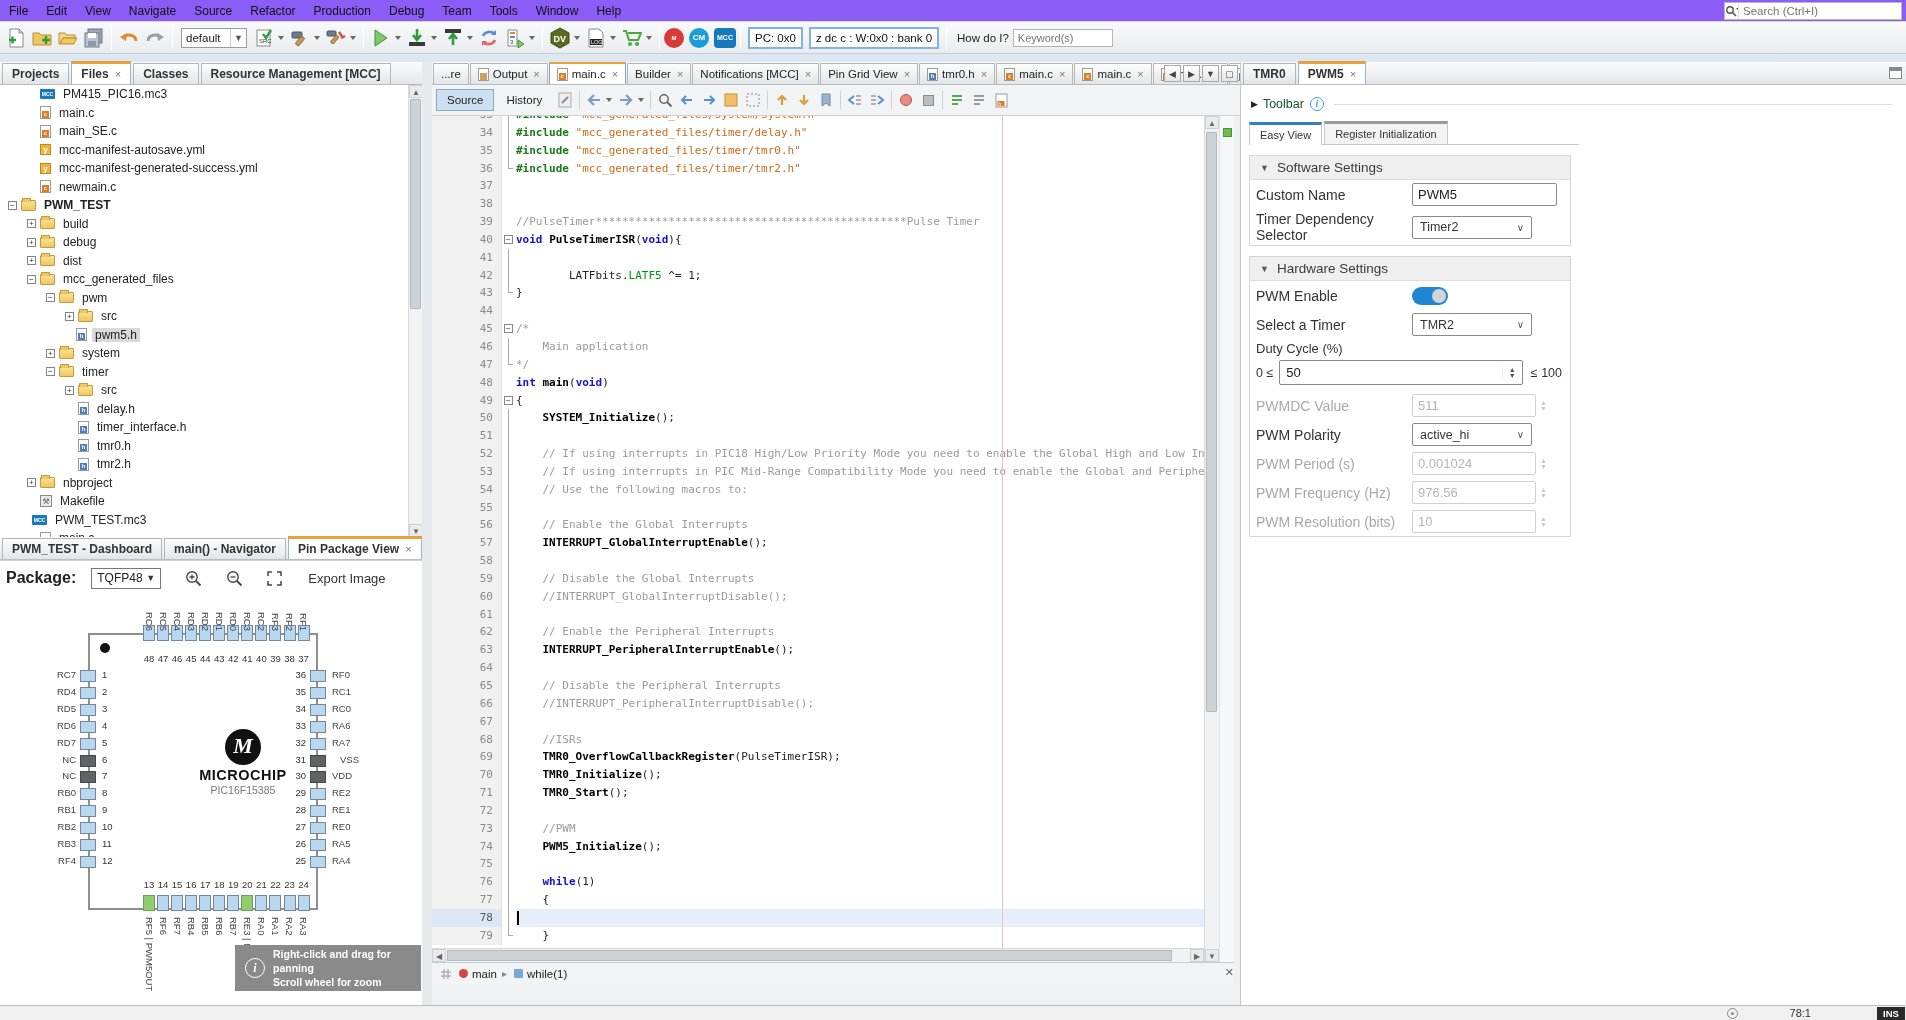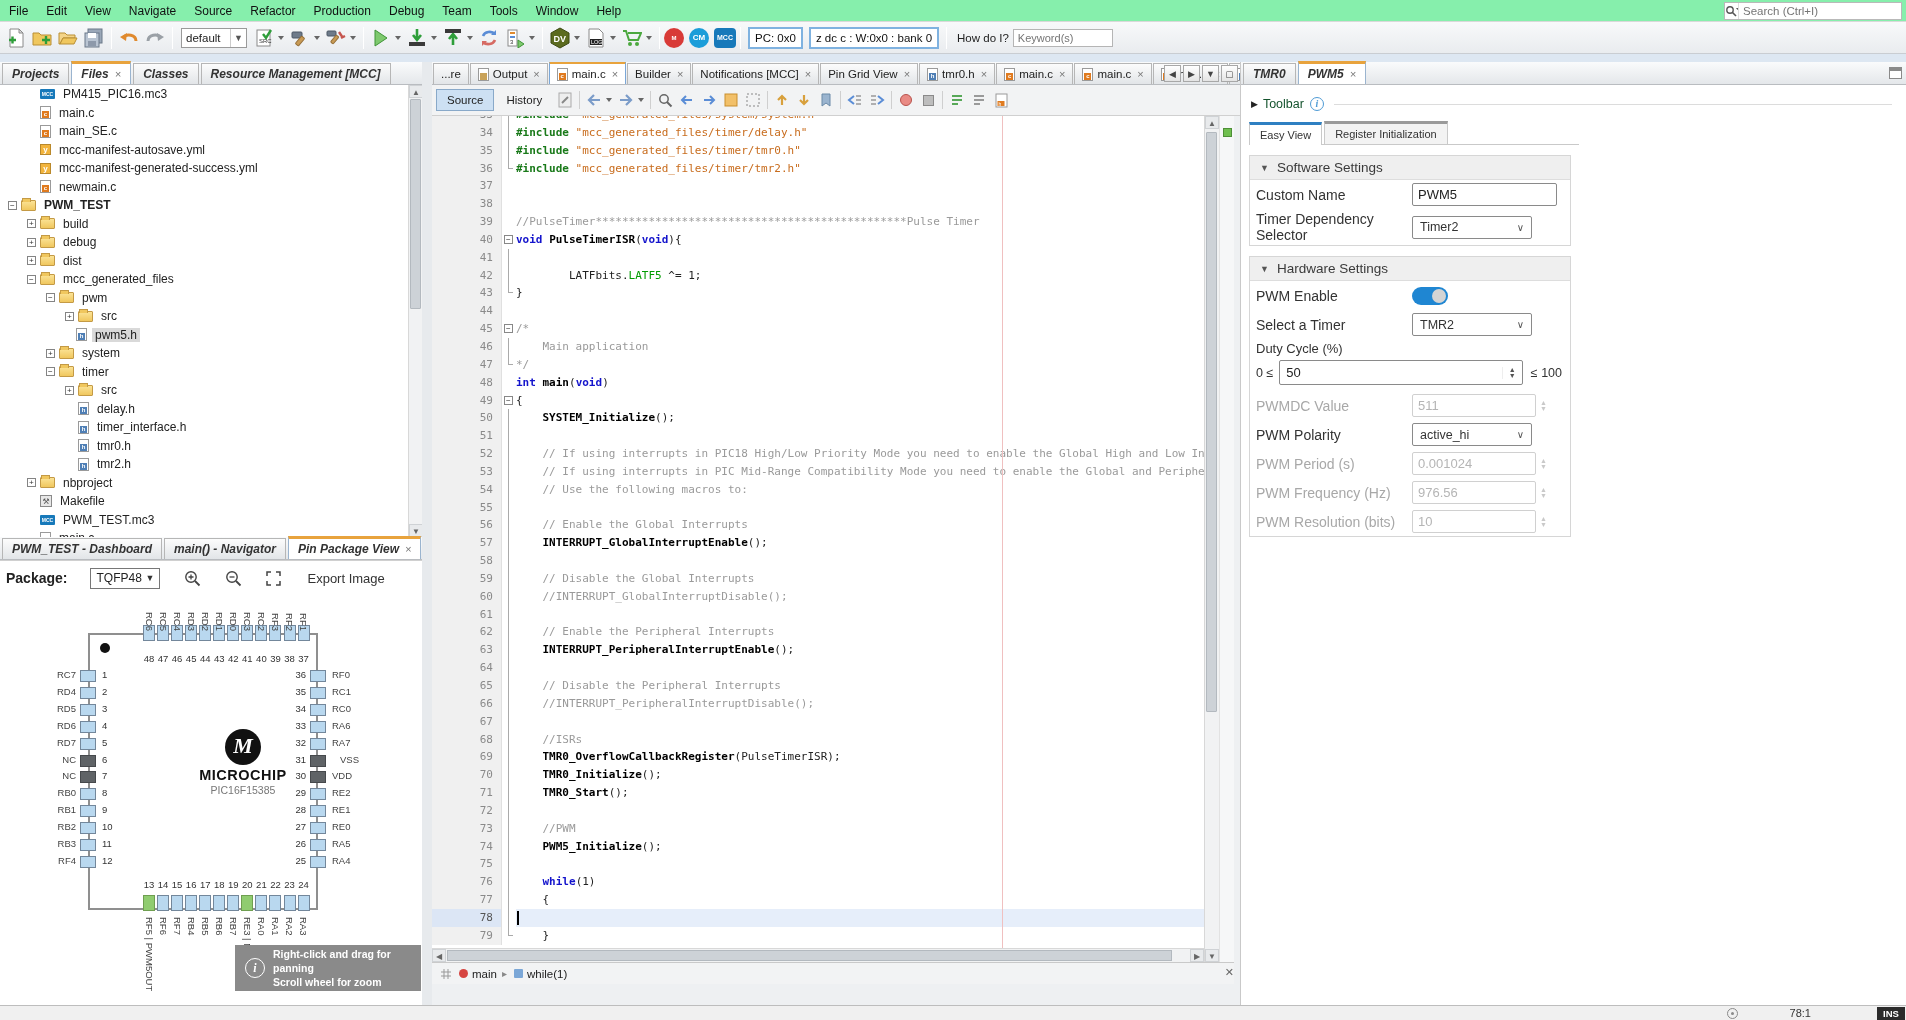--- a/index.html
+++ b/index.html
@@ -1,21 +1,21 @@
 <!DOCTYPE html>
 <html><head>
 <meta charset="utf-8">
 <style>
   * { margin:0; padding:0; box-sizing:border-box; }
   html,body { width:1906px; height:1020px; overflow:hidden; background:#eef0f2;
     font-family:"Liberation Sans", sans-serif; font-size:12px; color:#222; }
 
   
   #menubar { position:absolute; left:0; top:0; width:1906px; height:22px;
-    background:#86efac; border-bottom:1px solid #d9d9d9; display:flex; align-items:center; }
+    background:#8b5cf6; border-bottom:1px solid #d9d9d9; display:flex; align-items:center; }
   .menu-item { padding:0 9px; height:22px; line-height:22px; font-size:12px; color:#111; cursor:default; }
   #searchbox { position:absolute; right:4px; top:2px; width:178px; height:18px; background:#fff;
     border:1px solid #b9b9b9; display:flex; align-items:center; }
   #searchbox .mag { width:18px; display:flex; align-items:center; justify-content:center; border-right:1px solid #ddd; height:100%; }
   #searchbox input { border:0; outline:0; flex:1; font:11.5px "Liberation Sans",sans-serif; color:#555; padding:0 4px; background:transparent; }
 
   
   #toolbar { position:absolute; left:0; top:22px; width:1906px; height:32px;
     background:linear-gradient(#f8f9fa,#e9ecef); border-bottom:1px solid #c9cdd2; display:flex; align-items:center; padding-left:3px; }
   .tbi { width:24px; height:24px; display:flex; align-items:center; justify-content:center; margin:0 1px; border-radius:2px; }
@@ -36,21 +36,21 @@
   #lrdiv    { position:absolute; left:422px; top:62px; width:10px; height:943px; background:#e7eaed; }
   #centercol{ position:absolute; left:432px; top:62px; width:808px; height:943px; background:#eef0f2; }
   #rightcol { position:absolute; left:1240px; top:62px; width:666px; height:943px; background:#fff; border-left:1px solid #c9c9c9; }
   #topstrip { position:absolute; left:0; top:54px; width:1906px; height:8px; background:#dde7f2; }
 
   
   .ptabs { position:absolute; left:0; top:0; width:100%; height:23px; background:linear-gradient(#fafbfc,#e4e7ea);
     border-bottom:1px solid #b9bcc0; display:flex; align-items:flex-end; }
   .ptab { height:21px; line-height:19px; padding:0 9px; font-size:12px; font-weight:bold; color:#333;
     border:1px solid #b6b6b6; border-bottom:none; background:linear-gradient(#fcfcfc,#e2e5e8);
-    margin-left:2px; display:flex; align-items:center; white-space:nowrap;font-style:italic; }
+    margin-left:2px; display:flex; align-items:center; white-space:nowrap; }
   .ptab.active { background:#fff; border-color:#9ab4cf; border-top:3px solid #e8a33d; height:23px; }
   .tclose { margin-left:6px; color:#777; font-size:11px; font-weight:normal; }
   .winico { position:absolute; right:4px; top:5px; width:13px; height:12px; border:1px solid #8a8a8a; background:#fff; }
   .winico:before { content:""; display:block; height:3px; background:#8a8a8a; }
 
   
   #tree { position:absolute; left:0; top:23px; width:408px; height:452px; overflow:hidden; background:#fff; }
   .trow { height:18.5px; display:flex; align-items:center; font-size:12px; white-space:nowrap; }
   .twig { width:9px; height:9px; border:1px solid #848484; background:#fff; font:8px/7px "Liberation Mono",monospace;
     text-align:center; color:#333; margin-right:4px; flex:none; }
@@ -68,21 +68,21 @@
   .i-yml { width:11px; height:11px; background:#f2b43c; border:1px solid #b9882b; transform:rotate(0deg); }
   .i-yml:after { content:"y"; display:block; color:#fff; font:bold 8px/10px "Liberation Sans",sans-serif; text-align:center; }
   .i-make { width:12px; height:12px; background:#e8e8e8; border:1px solid #8a8a8a; }
   .i-make:after { content:"⚒"; display:block; font-size:8px; line-height:11px; text-align:center; color:#555; }
   #treescroll { position:absolute; right:0; top:23px; width:14px; height:452px; background:#f1f2f3; border-left:1px solid #d8d8d8; }
   .sbarrow { width:14px; height:13px; font-size:8px; color:#666; text-align:center; line-height:13px; background:#e8eaec; border:1px solid #cfd2d5; }
   .sbthumb { position:absolute; left:1px; width:11px; background:#cdd2d7; border:1px solid #b3b9bf; border-radius:1px; }
 
   
   #pkgbar { position:absolute; left:0; top:498px; width:422px; height:35px; background:#fff; border-top:1px solid #d0d0d0; display:flex; align-items:center; }
-  #pkgbar .lbl { font-weight:bold; font-size:14px; margin:0 23px 0 6px; }
+  #pkgbar .lbl { font-weight:bold; font-size:16px; margin:0 15px 0 6px; }
   #pkgsel { width:70px; height:21px; border:1px solid #777; display:flex; align-items:center; justify-content:space-between; padding:0 5px; font-size:12px; background:#fff; }
   #pkgbar .mico { margin-left:24px; }
   #pkgbar .explbl { margin-left:26px; font-size:13px; color:#333; }
   #pinview { position:absolute; left:0; top:533px; width:422px; height:410px; background:#fff; overflow:hidden; }
   #chip { position:absolute; left:88px; top:38px; width:230px; height:277px; border:2px solid #8f8f8f; background:#fff; }
   .pin { position:absolute; background:#b9d8ef; border:1px solid #73879b; }
   .pin.nc { background:#5f6366; border-color:#46494c; }
   .pin.sel { background:#90cc70; border-color:#6f9f50; }
   .pnum { position:absolute; font-size:9.5px; color:#333; }
   .plab { position:absolute; font-size:9.5px; color:#444; }
@@ -493,21 +493,21 @@
       <div class="trow" style="padding-left: 27px;">
         <span class="twig">+</span>
         <span class="ticon i-folder"></span>
         <span class="tlabel">nbproject</span>
       </div>
       <div class="trow" style="padding-left: 27px;">
         <span class="tspacer"></span>
         <span class="ticon i-make"></span>
         <span class="tlabel">Makefile</span>
       </div>
-      <div class="trow" style="padding-left: 27px;">
+      <div class="trow" style="padding-left: 19px;">
         <span class="tspacer"></span>
         <span class="ticon i-mcc">MCC</span>
         <span class="tlabel">PWM_TEST.mc3</span>
       </div>
       <div class="trow" style="padding-left: 27px;">
         <span class="tspacer"></span>
         <span class="ticon i-page c"></span>
         <span class="tlabel">main.c</span>
       </div>
     </div>

